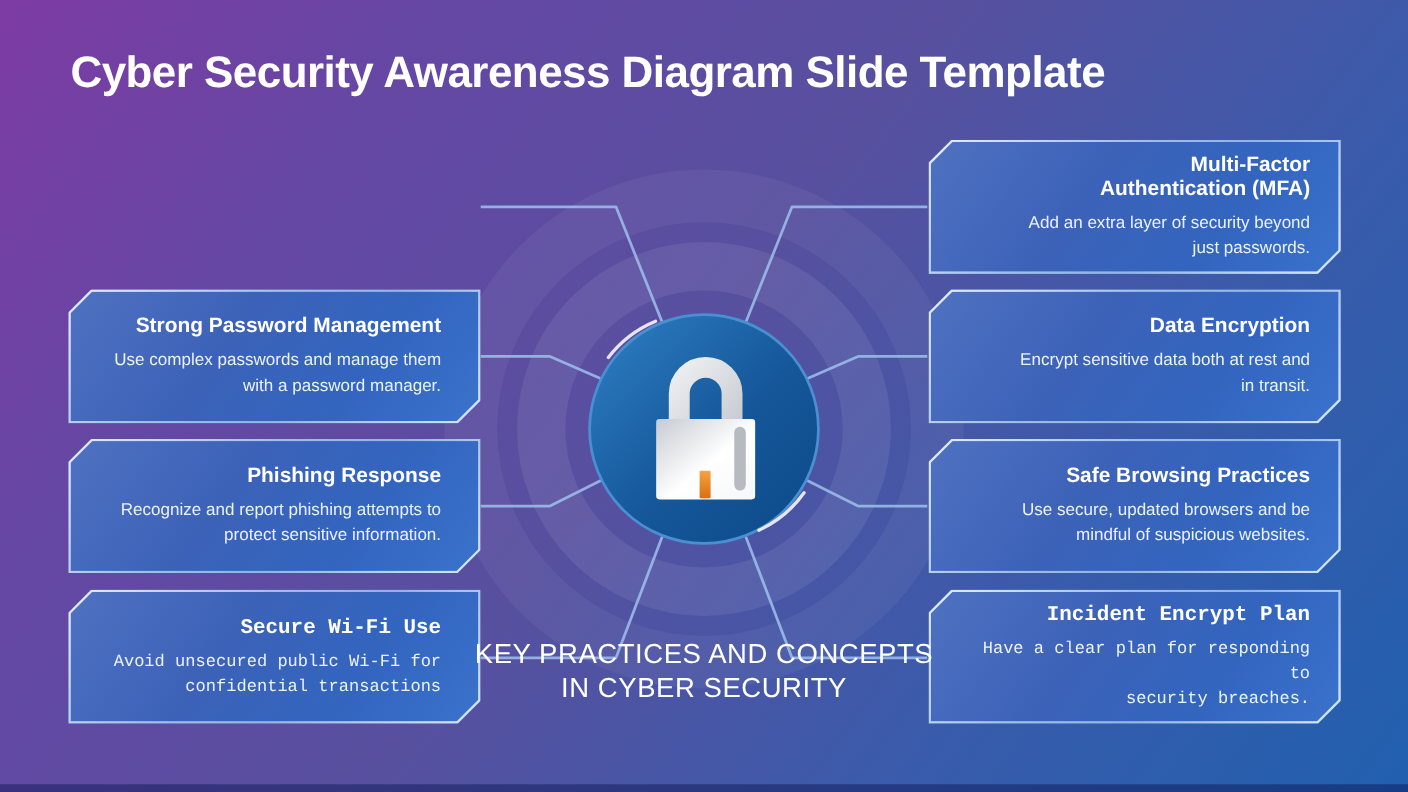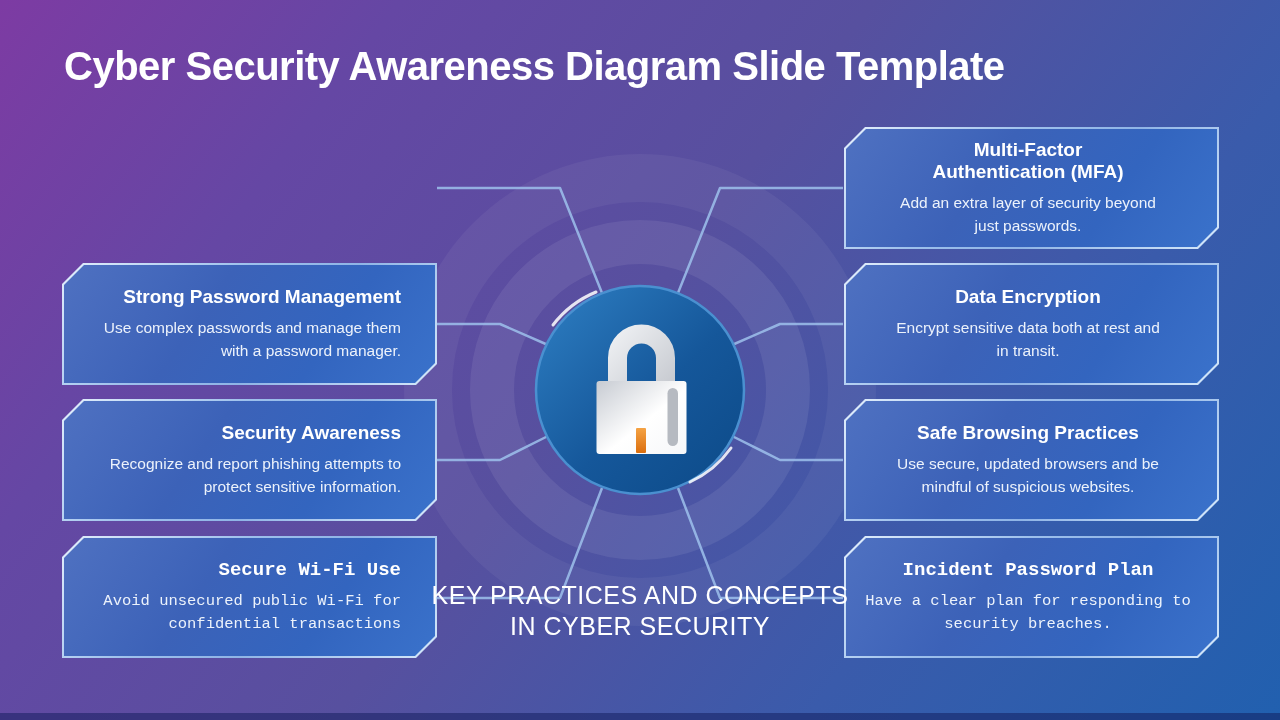--- a/index.html
+++ b/index.html
@@ -20,21 +20,21 @@
     background:linear-gradient(135deg,#e3effc 0%,#9dc0ec 38%,#8fb4e6 60%,#d6e9fb 100%);
     clip-path:polygon(21px 0,100% 0,100% calc(100% - 21px),calc(100% - 21px) 100%,0 100%,0 21px);
   }
   .card .inner{
     position:absolute;inset:2px;
     background:linear-gradient(125deg,#4f71c1 0%,#3c62b8 38%,#3365bf 70%,#3a72cb 100%);
     clip-path:polygon(20px 0,100% 0,100% calc(100% - 20px),calc(100% - 20px) 100%,0 100%,0 20px);
     display:flex;flex-direction:column;justify-content:center;gap:9px;box-sizing:border-box;
   }
   .card.left .inner{text-align:right;padding:0 34px 0 26px;}
-  .card.right .inner{text-align:center;padding:0 26px 0 19px;}
+  .card.right .inner{text-align:right;padding:0 26px 0 30px;}
   .card-title{color:#ffffff;font-size:19px;font-weight:700;line-height:1.18;white-space:pre-line;}
   .card-desc{color:#ecf2fb;font-size:15.5px;font-weight:400;line-height:1.45;white-space:pre-line;}
   .caption{
     position:absolute;left:340px;top:580px;width:600px;text-align:center;color:#ffffff;
     font-size:25px;line-height:31px;letter-spacing:0.5px;white-space:pre-line;font-weight:400;
   }
   .r1{top:127px;} .r2{top:263px;} .r3{top:399px;} .r4{top:536px;font-family:Liberation Mono, monospace;}
   .card.left{left:62px;} .card.right{left:844px;}
 </style>
 </head>
@@ -100,21 +100,21 @@
     <div class="shell"></div>
     <div class="inner">
       <div class="card-title">Strong Password Management</div>
       <div class="card-desc">Use complex passwords and manage them
 with a password manager.</div>
     </div>
   </div>
   <div class="card left r3">
     <div class="shell"></div>
     <div class="inner">
-      <div class="card-title">Security Awareness</div>
+      <div class="card-title">Phishing Response</div>
       <div class="card-desc">Recognize and report phishing attempts to
 protect sensitive information.</div>
     </div>
   </div>
   <div class="card left r4">
     <div class="shell"></div>
     <div class="inner">
       <div class="card-title">Secure Wi-Fi Use</div>
       <div class="card-desc">Avoid unsecured public Wi-Fi for
 confidential transactions</div>
@@ -142,21 +142,21 @@
     <div class="shell"></div>
     <div class="inner">
       <div class="card-title">Safe Browsing Practices</div>
       <div class="card-desc">Use secure, updated browsers and be
 mindful of suspicious websites.</div>
     </div>
   </div>
   <div class="card right r4">
     <div class="shell"></div>
     <div class="inner">
-      <div class="card-title">Incident Password Plan</div>
+      <div class="card-title">Incident Encrypt Plan</div>
       <div class="card-desc">Have a clear plan for responding to
 security breaches.</div>
     </div>
   </div>
 
   <div class="caption">KEY PRACTICES AND CONCEPTS
 IN CYBER SECURITY</div>
 
   <div class="bottom-strip"></div>
 </div>

